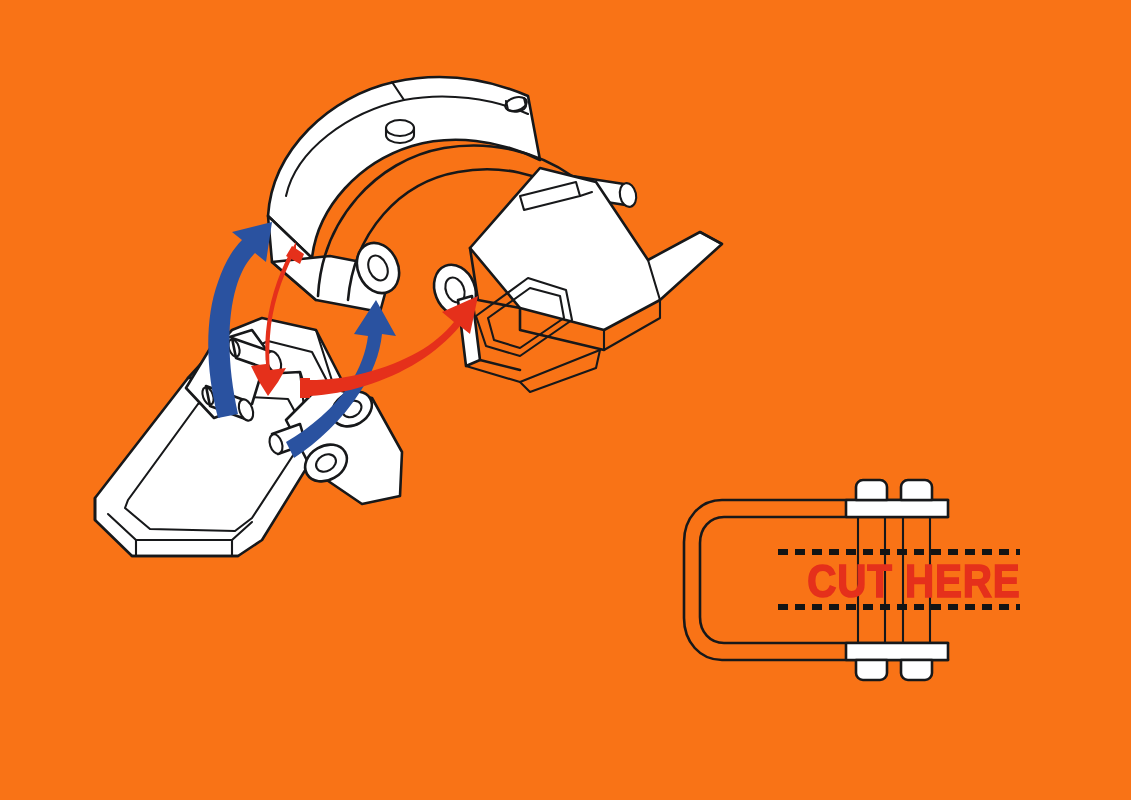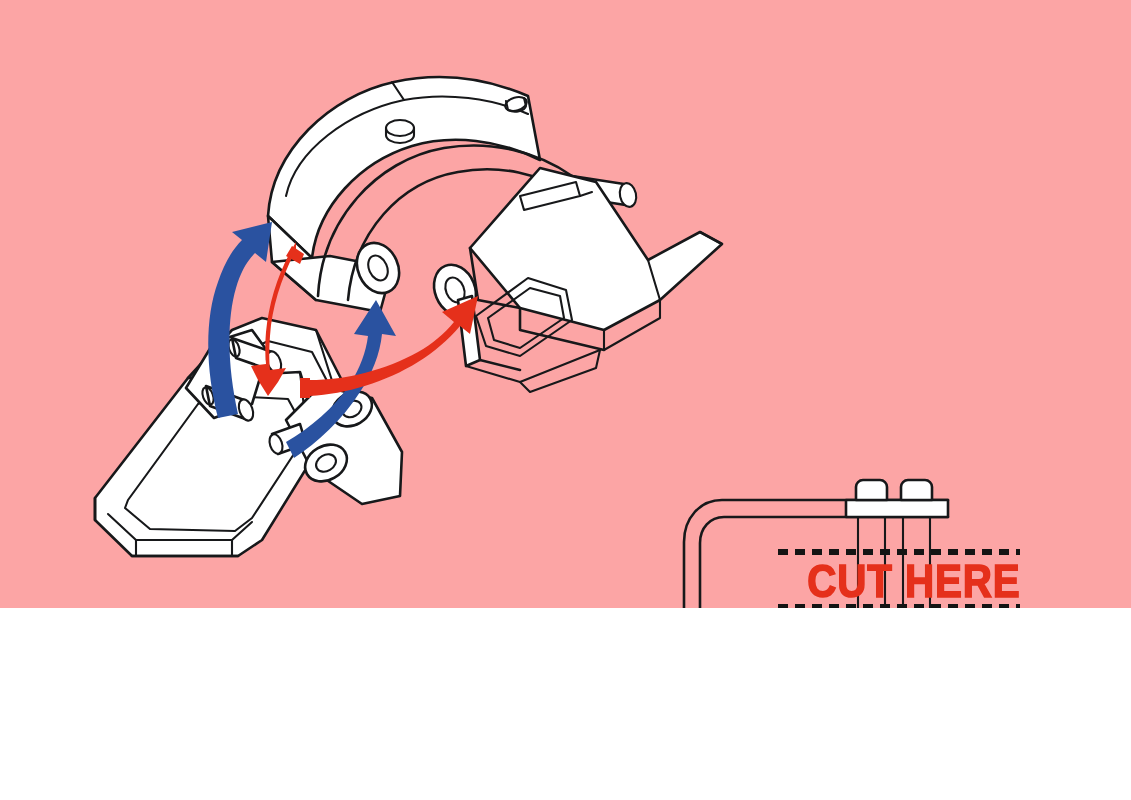--- a/index.html
+++ b/index.html
@@ -7,22 +7,22 @@
     margin: 0;
     padding: 0;
     background: #ffffff;
   }
   body {
     font-family: "Liberation Sans", sans-serif;
   }
   #canvas {
     position: relative;
     width: 1131px;
-    height: 608px;
-    background: #fca5a5;
+    height: 800px;
+    background: #f97316;
     overflow: hidden;
   }
   #canvas svg {
     position: absolute;
     top: 0;
     left: 0;
     width: 1131px;
     height: 800px;
     display: block;
   }

